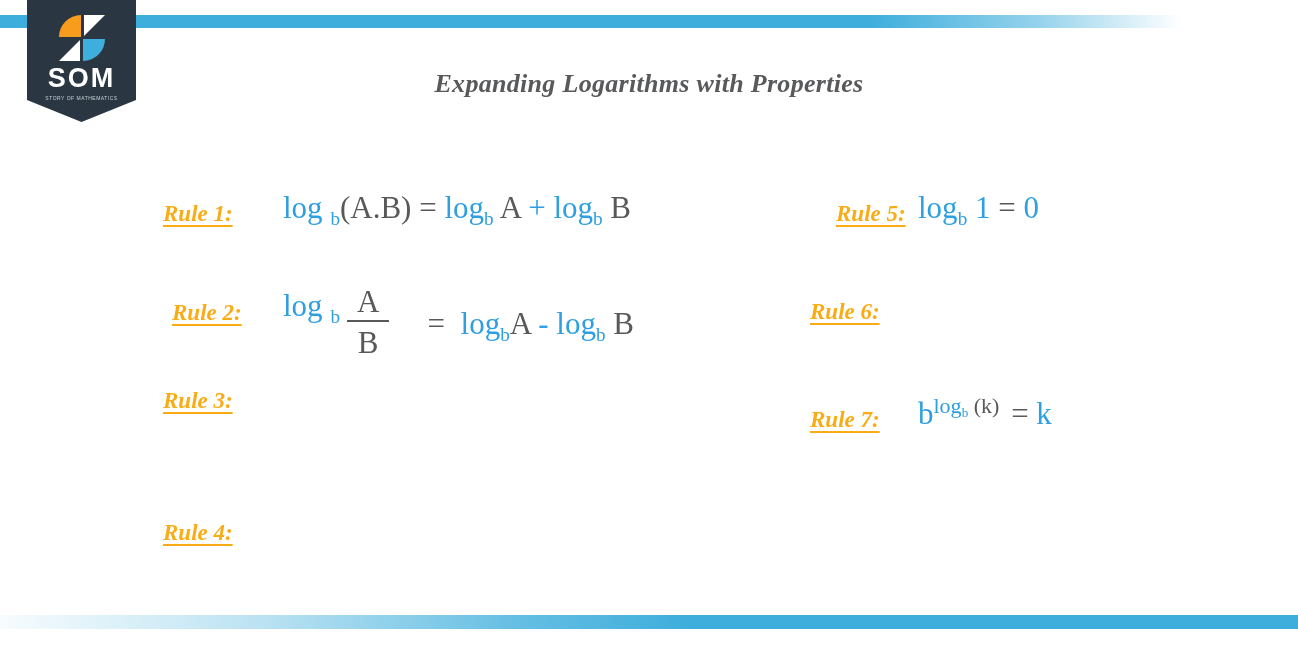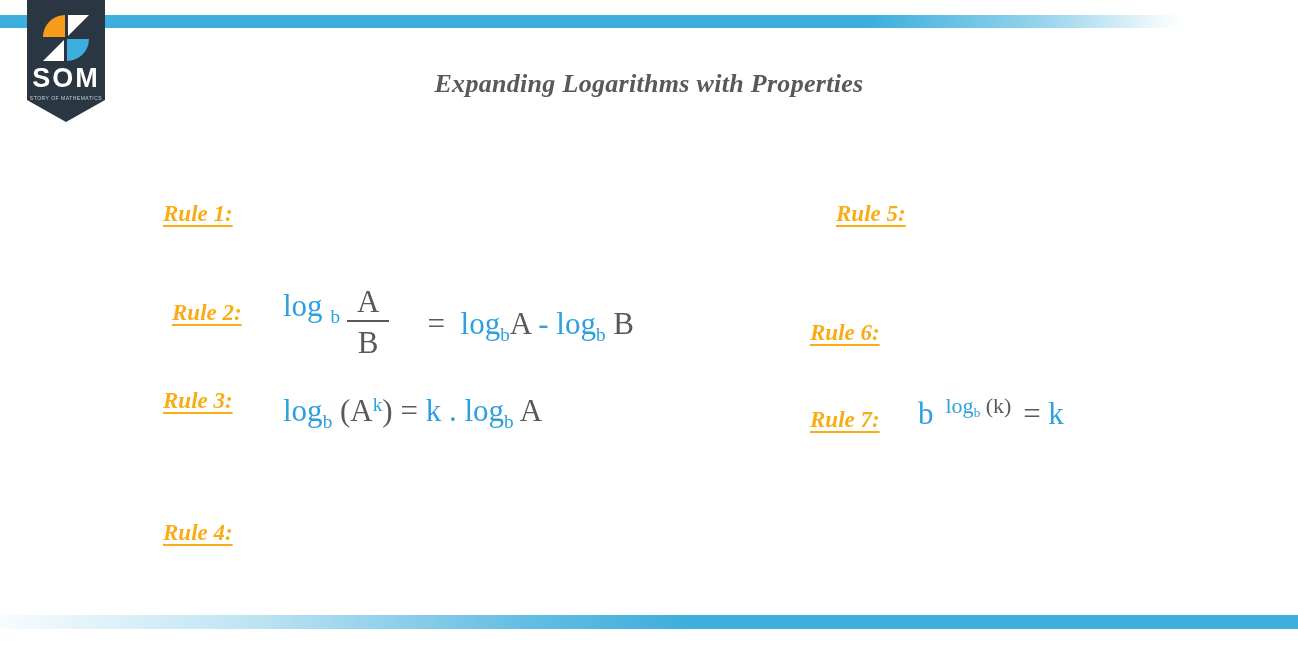--- a/index.html
+++ b/index.html
@@ -11,21 +11,21 @@
   .top-bar{
     position:absolute;left:0;top:15px;width:100%;height:13px;
     background:linear-gradient(to right,#3EAEDC 0%,#3EAEDC 67%,rgba(62,174,220,.55) 80%,rgba(62,174,220,0) 91%);
   }
   .bottom-bar{
     position:absolute;left:0;top:615px;width:100%;height:14px;
     background:linear-gradient(to right,rgba(62,174,220,.04) 0%,rgba(62,174,220,.35) 20%,rgba(62,174,220,.8) 40%,#3EAEDC 53%,#3EAEDC 100%);
   }
   
   .logo-badge{
-    position:absolute;left:27px;top:0;width:78px;height:122px;
+    position:absolute;left:27px;top:0;width:109px;height:122px;
     background:var(--navy);text-align:center;
     clip-path:polygon(0 0,100% 0,100% 82%,50% 100%,0 82%);
   }
   .logo-mark{display:block;margin:14px auto 0;width:48px;height:48px;}
   .logo-orange{fill:var(--orange);}
   .logo-blue{fill:var(--logoblue);}
   .logo-white{fill:#ffffff;}
   .logo-text{
     color:#fff;font-family:"Liberation Sans",sans-serif;font-weight:bold;
     font-size:27px;letter-spacing:2px;line-height:1;margin-top:3px;
@@ -43,32 +43,32 @@
   .rule-label{
     position:absolute;font-size:23px;font-weight:bold;font-style:italic;color:var(--gold);
     text-decoration:underline;text-decoration-thickness:2px;text-underline-offset:4px;white-space:nowrap;
   }
   
   .formula{position:absolute;font-size:31px;color:var(--gray);white-space:nowrap;line-height:1.16;}
   .seg.blue{color:var(--blue);}
   .seg.gray{color:var(--gray);}
   .seg-sub{font-size:.62em;vertical-align:-.38em;}
   .seg-sup{font-size:.62em;vertical-align:.52em;}
-  .supgroup{font-size:.71em;vertical-align:.5em;margin-left:12px;}
+  .supgroup{font-size:.71em;vertical-align:.5em;}
   .supgroup .seg-sub{font-size:.6em;vertical-align:-.3em;}
   .frac{display:inline-block;vertical-align:middle;text-align:center;margin:0 4px 0 7px;}
   .frac .num{display:block;padding:0 10px 3px;border-bottom:2.5px solid var(--gray);line-height:1;}
   .frac .den{display:block;padding-top:5px;line-height:1;}
   
   .r1l{left:163px;top:201px}.r1f{left:283px;top:190px}
   .r2l{left:172px;top:300px}.r2f{left:283px;top:286px}
   .r3l{left:163px;top:388px}.r3f{left:283px;top:393px}
   .r4l{left:163px;top:520px}.r4f{left:283px;top:496px}
   .r5l{left:836px;top:201px}.r5f{left:918px;top:190px}
-  .r6l{left:810px;top:320px}.r6f{left:918px;top:290px}
+  .r6l{left:810px;top:299px}.r6f{left:918px;top:290px}
   .r7l{left:810px;top:407px}.r7f{left:918px;top:393px}
 </style>
 </head>
 <body>
 
 <div class="canvas" style="--blue: #2E9FE0; --gray: #58595B; --gold: #F9AC15; --navy: #2A3642; --orange: #F79C1C; --logoblue: #3EAEDC;">
 
   <div class="top-bar"></div>
 
   <div class="logo-badge">
@@ -78,30 +78,31 @@
       <path class="logo-white" d="M22,47 L1,47 L22,26 Z"></path>
       <path class="logo-blue" d="M25,47 A22,22 0 0 0 47,25 L25,25 Z"></path>
     </svg>
     <div class="logo-text">SOM</div>
     <div class="logo-tagline">STORY OF MATHEMATICS</div>
   </div>
 
   <h1 class="title">Expanding Logarithms with Properties</h1>
 
   <div class="rule-label r1l">Rule 1:</div>
+  <div class="formula r1f"><span class="seg blue">log </span><span class="seg blue seg-sub">b</span><span class="seg gray">(A.B) = </span><span class="seg blue">log</span><span class="seg blue seg-sub">b</span><span class="seg gray"> A </span><span class="seg blue">+ </span><span class="seg blue">log</span><span class="seg blue seg-sub">b</span><span class="seg gray"> B</span></div>
 
   <div class="rule-label r2l">Rule 2:</div>
   <div class="formula r2f"><span class="seg blue" style="position: relative; top: -13px;">log </span><span class="seg blue seg-sub" style="position: relative; top: -13px;">b</span><span class="frac"><span class="num seg gray">A</span><span class="den seg gray">B</span></span><span class="seg gray" style="margin-left: 34px; position: relative; top: 5px;">=</span><span class="seg blue" style="margin-left: 8px; position: relative; top: 5px;"> log</span><span class="seg blue seg-sub" style="position: relative; top: 5px;">b</span><span class="seg gray" style="position: relative; top: 5px;">A </span><span class="seg blue" style="position: relative; top: 5px;">- </span><span class="seg blue" style="position: relative; top: 5px;">log</span><span class="seg blue seg-sub" style="position: relative; top: 5px;">b</span><span class="seg gray" style="position: relative; top: 5px;"> B</span></div>
 
   <div class="rule-label r3l">Rule 3:</div>
-  <div class="formula r3f"><span class="seg blue">log</span><span class="seg blue seg-sub">b</span><span class="seg gray"> (A</span><span class="seg blue seg-sup">k</span><span class="seg gray">) = </span><span class="seg blue">k . </span><span class="seg blue">log</span><span class="seg blue seg-sub">b</span><span class="seg gray"> A</span></div>
 
   <div class="rule-label r4l">Rule 4:</div>
 
   <div class="rule-label r5l">Rule 5:</div>
+  <div class="formula r5f"><span class="seg blue">log</span><span class="seg blue seg-sub">b</span><span class="seg blue"> 1 </span><span class="seg gray">= </span><span class="seg blue">0</span></div>
 
   <div class="rule-label r6l">Rule 6:</div>
 
   <div class="rule-label r7l">Rule 7:</div>
   <div class="formula r7f"><span class="seg blue">b</span><span class="supgroup"><span class="seg blue">log</span><span class="seg blue seg-sub">b</span><span class="seg gray"> (k)</span></span><span class="seg gray" style="margin-left: 4px;"> = </span><span class="seg blue">k</span></div>
 
   <div class="bottom-bar"></div>
 
 </div>
 

